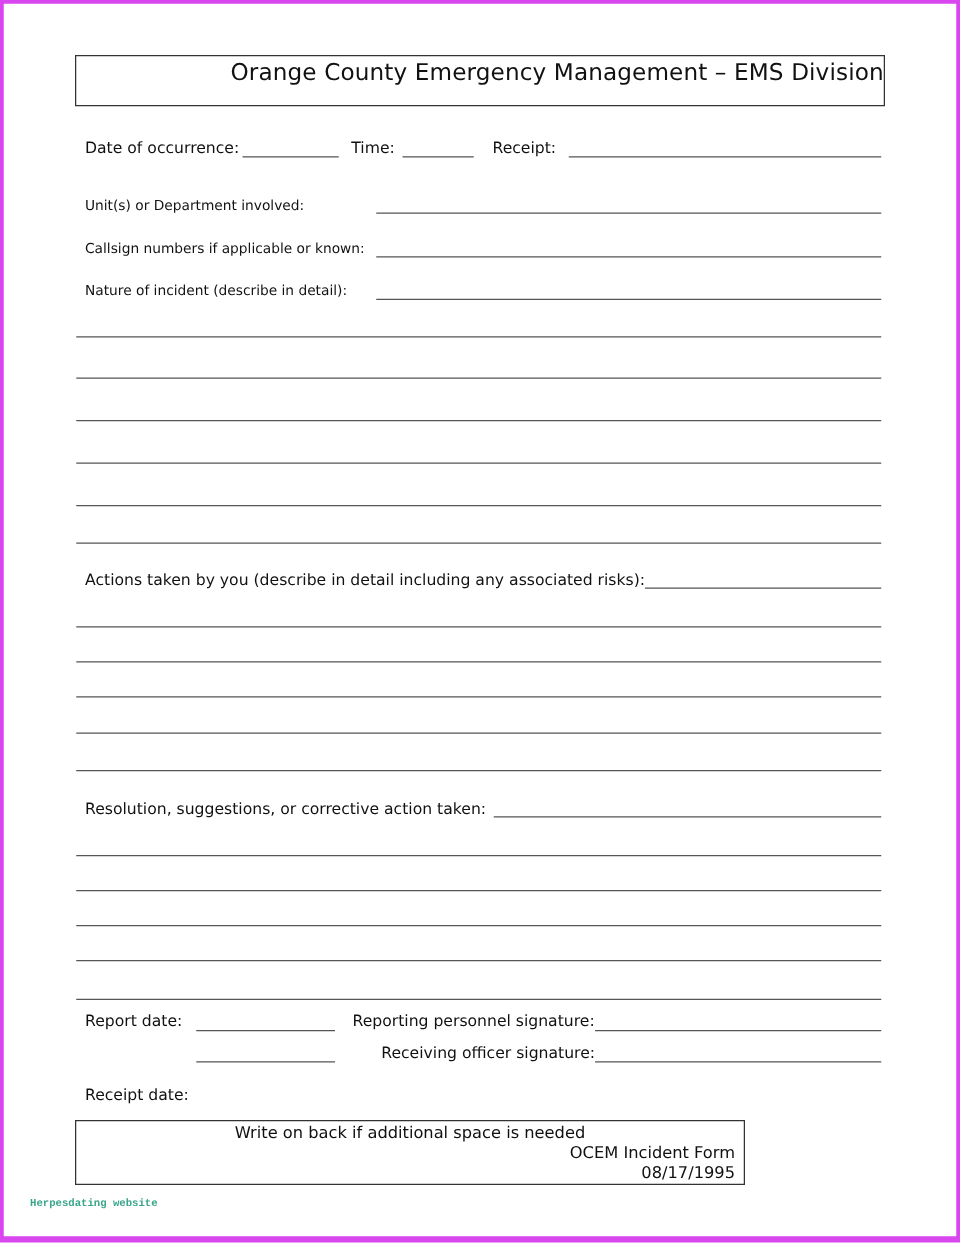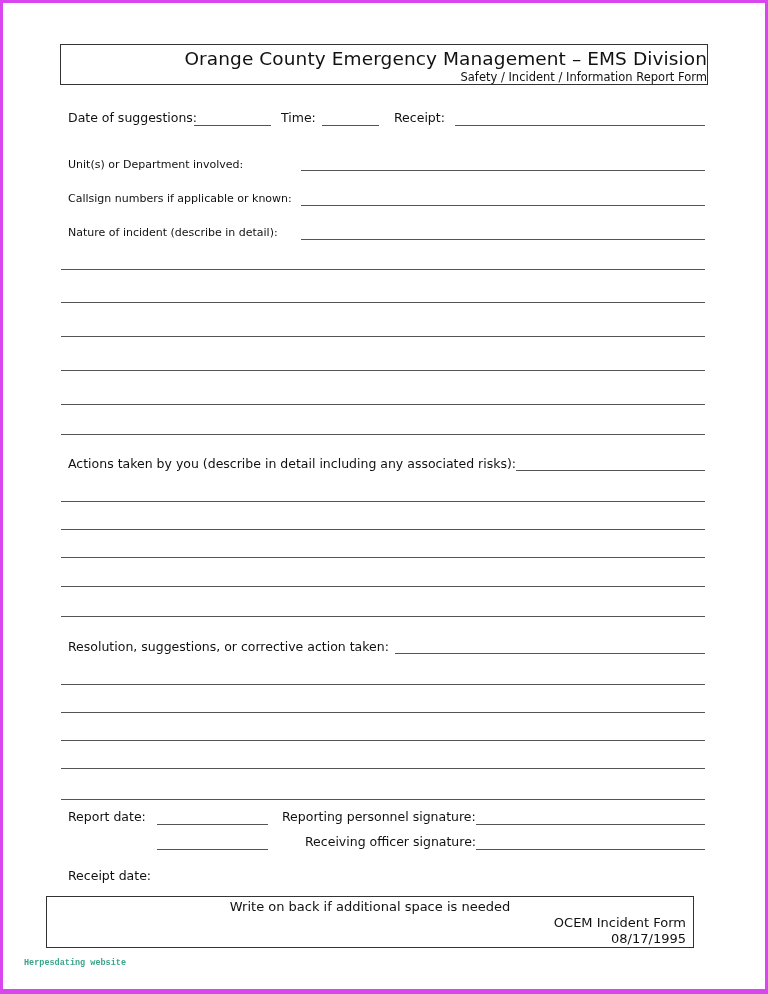--- a/index.html
+++ b/index.html
@@ -35,22 +35,22 @@
     .label.small { font-size: 11px; }
     .line {
       position: absolute; height: 0;
       border-top: 1px solid #555;
     }
     .fullline {
       position: absolute; left: 61px; width: 644px; height: 0;
       border-top: 1px solid #555;
     }
     .footer-box {
-      position: absolute; left: 46px; top: 896px;
-      width: 648px; height: 52px;
+      position: absolute; left: 60px; top: 896px;
+      width: 536px; height: 52px;
       box-sizing: border-box;
       border: 1px solid #333;
     }
     .footer-note {
       position: absolute; left: 0; right: 0; top: 2px;
       text-align: center; font-size: 13px; line-height: 16px;
     }
     .footer-form {
       position: absolute; right: 7px; top: 18px;
       text-align: right; font-size: 13px; line-height: 16px;
@@ -60,24 +60,23 @@
       font-size: 8.5px; font-weight: bold; color: #3aa58a; font-family: Liberation Mono, monospace;
     }
   </style>
 </head>
 <body>
 
 <div class="frame"></div>
 
 <div class="header-box">
   <div class="header-title">Orange County Emergency Management – EMS Division</div>
-  <div class="header-sub">Safety / Incident / Information Report Form</div>
 </div>
 
-<span class="label" style="left:68px; top:111px;">Date of suggestions:</span>
+<span class="label" style="left:68px; top:111px;">Date of occurrence:</span>
 <div class="line" style="left:194px; top:125px; width:77px;"></div>
 
 <span class="label" style="left:281px; top:111px;">Time:</span>
 <div class="line" style="left:322px; top:125px; width:57px;"></div>
 
 <span class="label" style="left:394px; top:111px;">Receipt:</span>
 <div class="line" style="left:455px; top:125px; width:250px;"></div>
 
 <span class="label small" style="left:68px; top:158px;">Unit(s) or Department involved:</span>
 <div class="line" style="left:301px; top:170px; width:404px;"></div>

